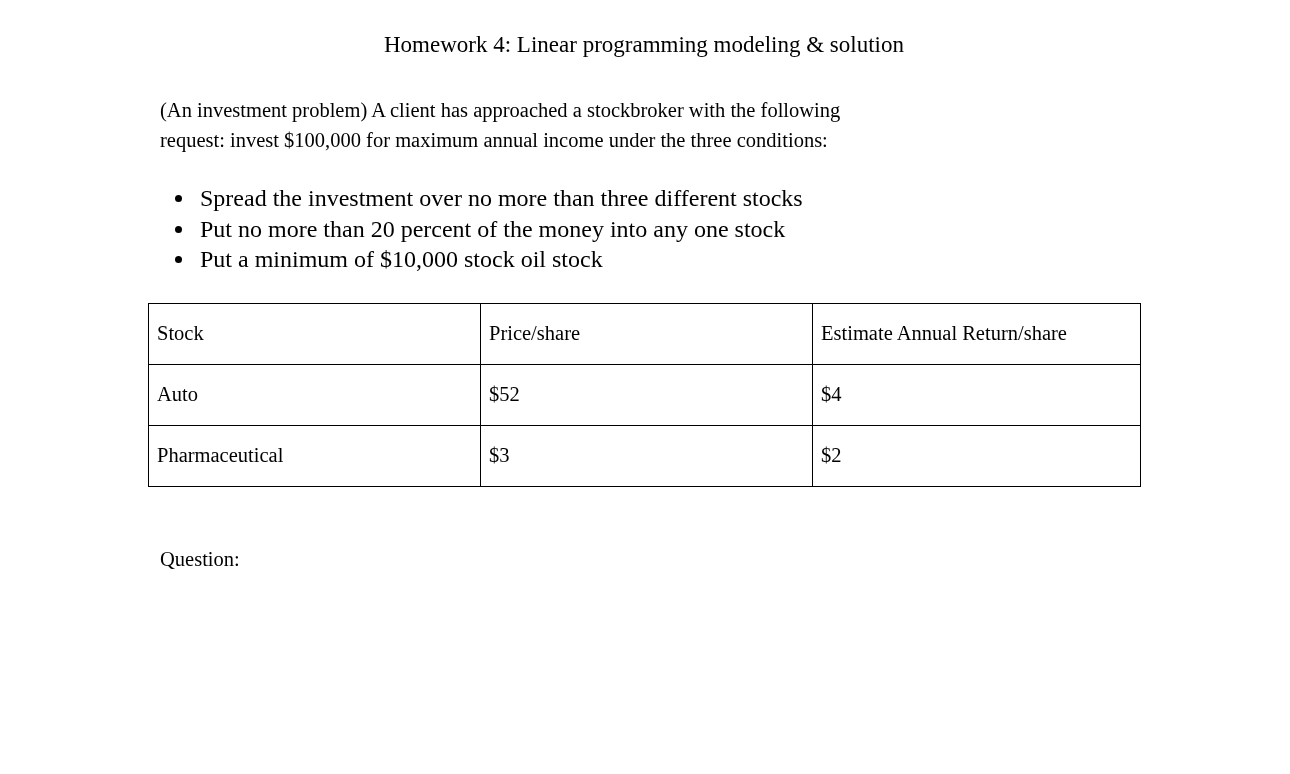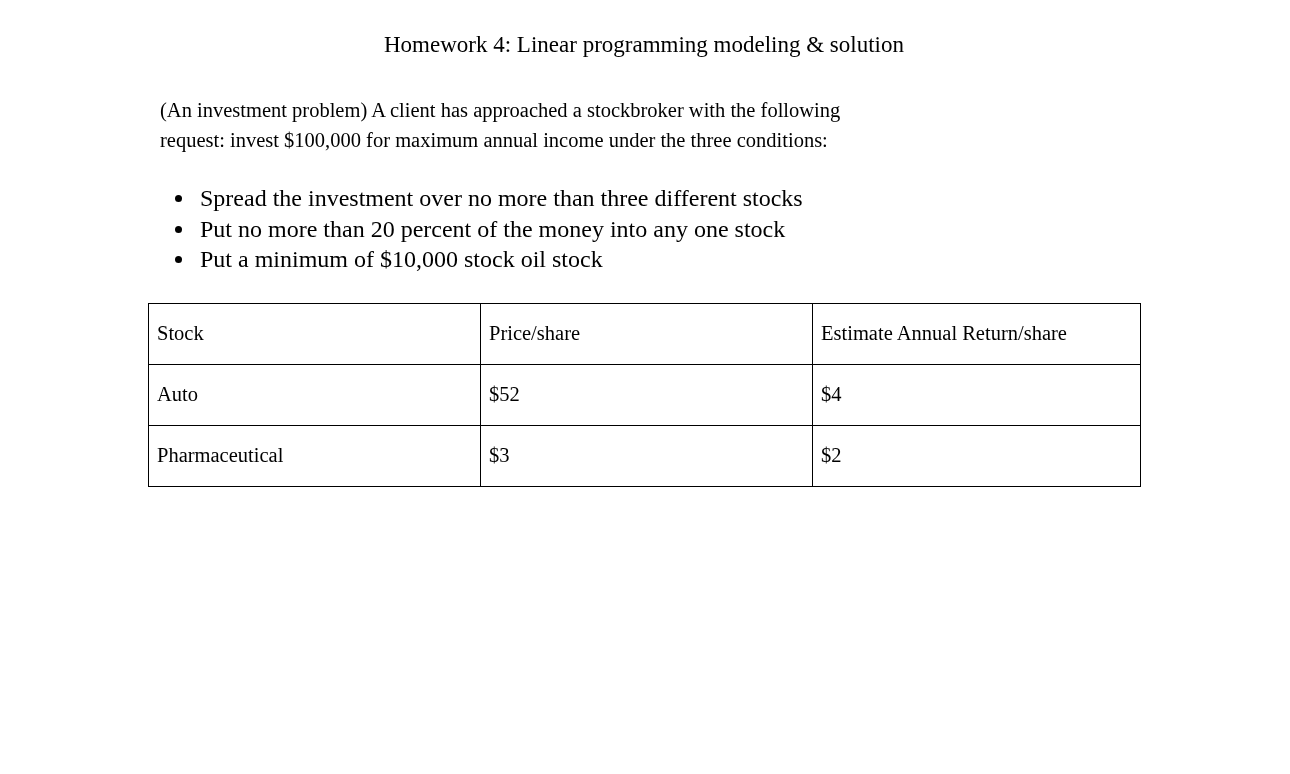--- a/index.html
+++ b/index.html
@@ -119,15 +119,16 @@
         <td>$4</td>
       </tr>
       <tr>
         <td>Pharmaceutical</td>
         <td>$3</td>
         <td>$2</td>
       </tr>
     </tbody>
   </table>
 
+  <p class="para question-label">Question:</p>
 
 
 </div>
 
 </body></html>

